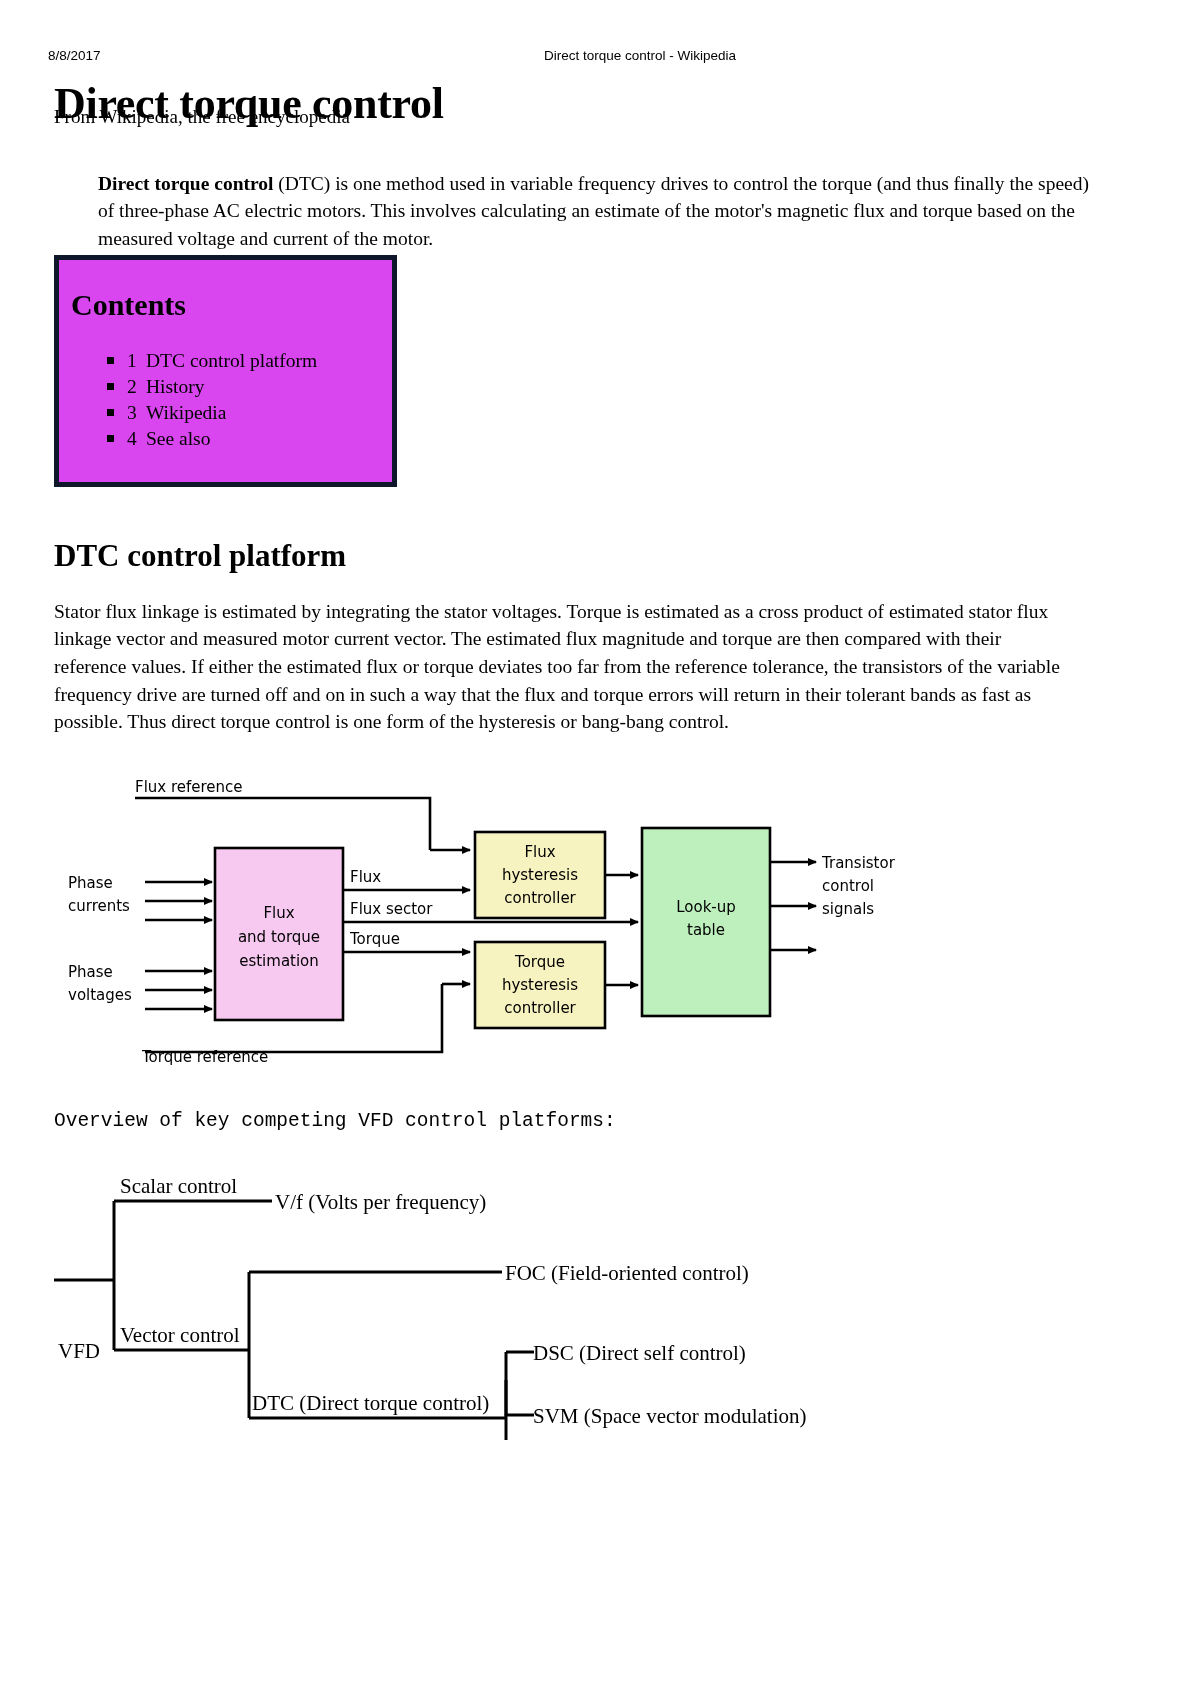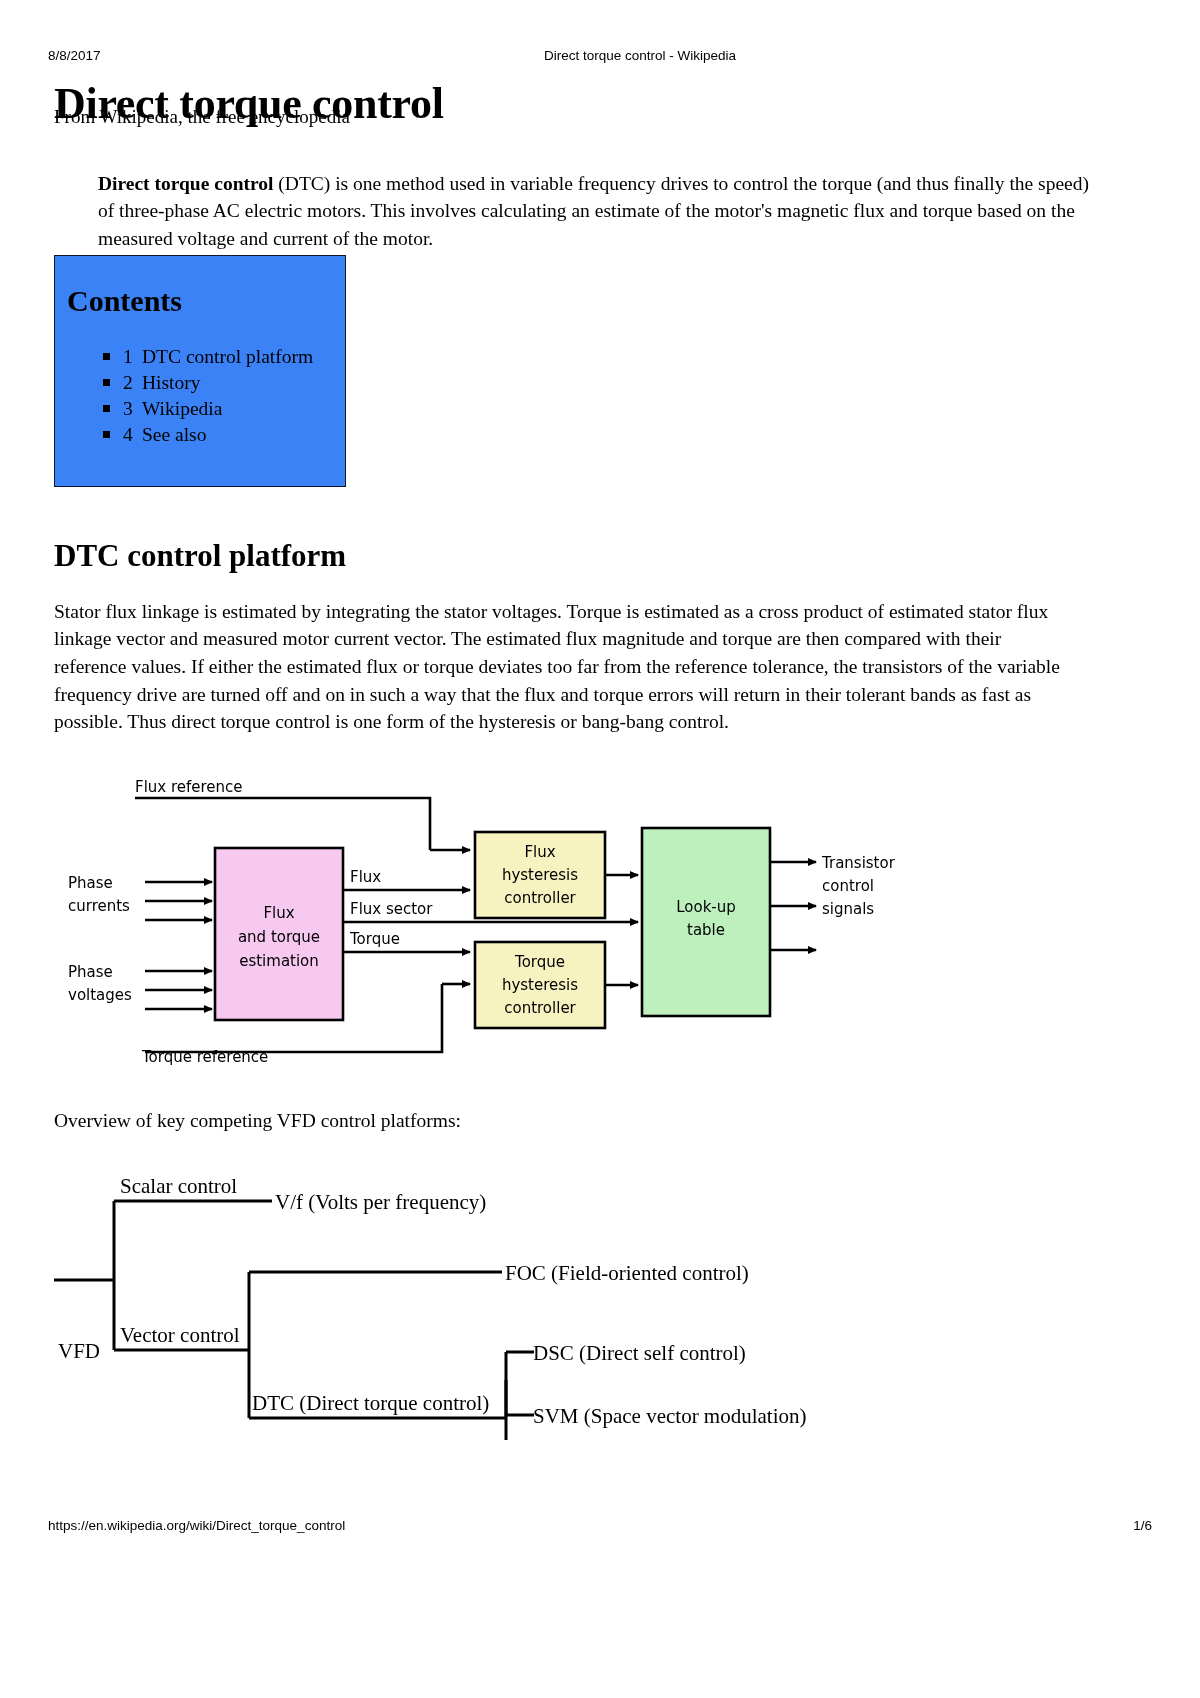--- a/index.html
+++ b/index.html
@@ -34,23 +34,23 @@
   
   .lead {
     position:absolute; left:54px; top:150px; width:1000px;
     font-size:19.5px; line-height:1.42; text-align:left;margin-left:44px;
   }
   .lead b { font-weight:bold; }
 
   
   .toc {
     position:absolute; left:54px; top:255px;
-    width:292px; height:232px;
-    border:1px solid #0f172a;
-    background:#3b82f6;
+    width:343px; height:232px;
+    border:5px solid #0f172a;
+    background:#d946ef;
     box-sizing:border-box;
   }
   .toc-head {
     position:absolute; left:12px; top:28px;
     font-size:30px; font-weight:bold;
   }
   .toc-list {
     position:absolute; left:46px; top:88px;
     margin:0; padding:0 0 0 22px; list-style:none;
     font-size:19.5px; line-height:1.33;
@@ -79,20 +79,21 @@
     position:absolute; left:60px; top:770px;
     width:900px; height:300px;
     font-family:"DejaVu Sans", sans-serif;
   }
   .blockdiag svg { display:block; }
 
   
   .overview-cap {
     position:absolute; left:54px; top:1110px;
     font-size:19.5px;
+    font-family:Liberation Mono, monospace;
   }
 
   
   .treediag {
     position:absolute; left:44px; top:1160px;
     width:1000px; height:280px;
   }
   .treediag svg { display:block; }
 
   
@@ -242,18 +243,14 @@
   </div>
 
   <div style="position:absolute; left:44px; top:1380px; width:1000px; height:70px;">
     <svg width="1000" height="70" viewBox="0 0 1000 70">
       <path d="M462,0 L462,35 L490,35" stroke="#000" stroke-width="3" fill="none"></path>
       <text x="489" y="43" font-family="Liberation Serif, serif" font-size="21">SVM (Space vector modulation)</text>
     </svg>
   </div>
 
 
-  <div class="print-footer">
-    <span class="pf-url">https://en.wikipedia.org/wiki/Direct_torque_control</span>
-    <span class="pf-page">1/6</span>
-  </div>
 
 </div>
 
 </body></html>

